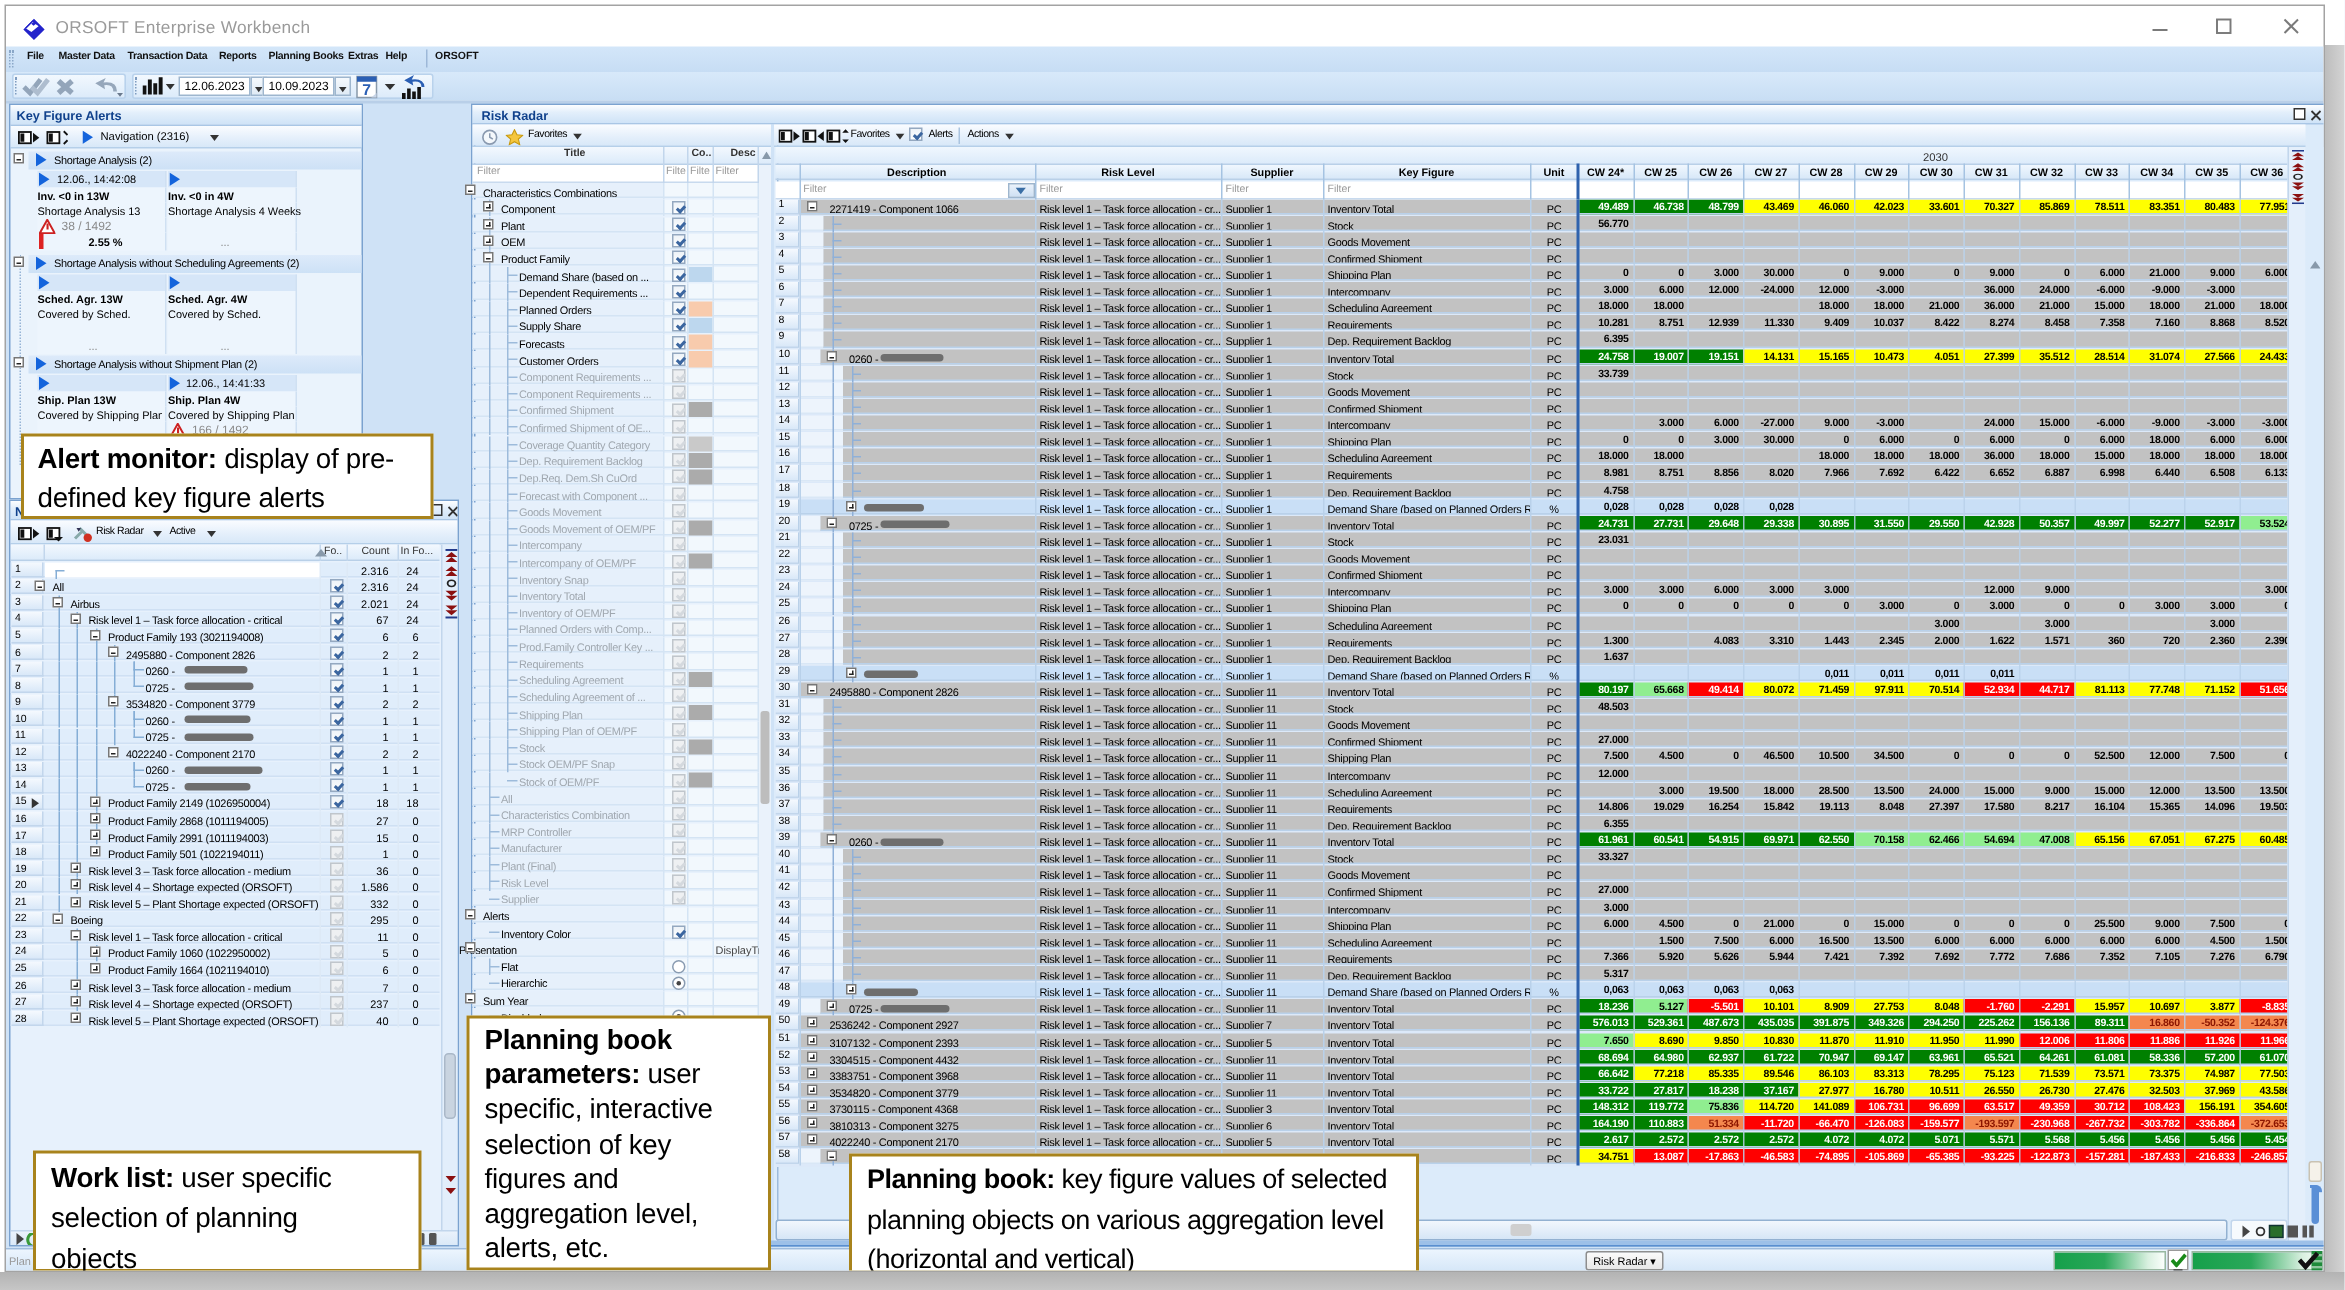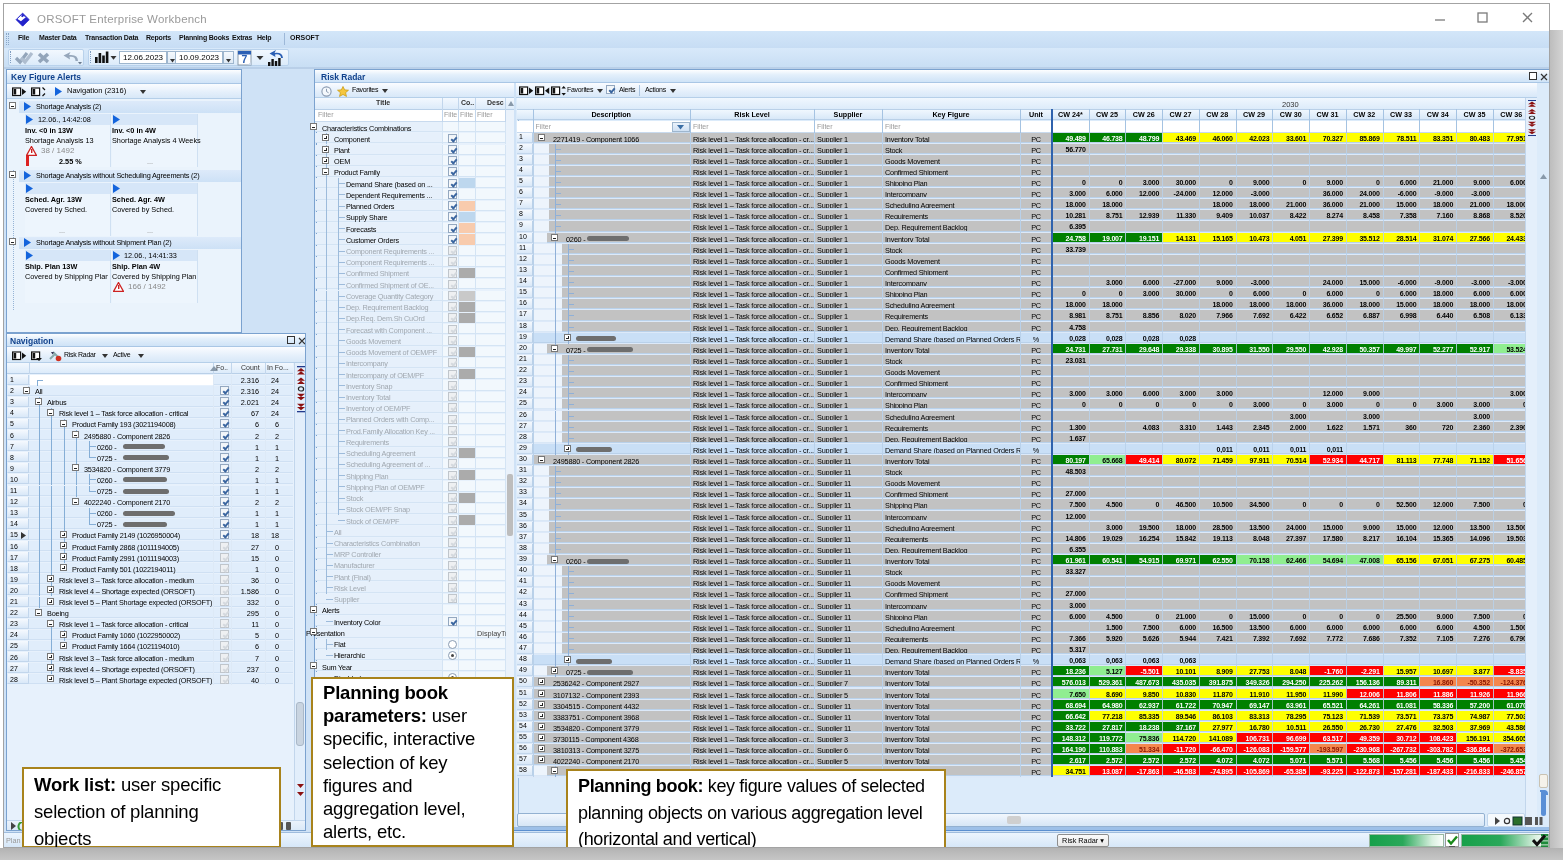--- a/index.html
+++ b/index.html
@@ -1072,21 +1072,21 @@
     <div class="cb off" style="left:444px;top:410.5px;"></div>
     <div class="abs" style="left:311px;top:421.2px;width:127px;height:10.23px;background:#e6f0fb;border-bottom:1px solid #d4e4f4;"></div>
     <div class="abs" style="left:438px;top:421.2px;width:72px;height:10.23px;background:#f2f8fd;border-bottom:1px solid #d4e4f4;"></div>
     <div class="abs" style="left:438px;top:421.2px;width:1px;height:11.23px;background:#d4e4f4;"></div>
     <div class="abs" style="left:454px;top:421.2px;width:1px;height:11.23px;background:#d4e4f4;"></div>
     <div class="abs" style="left:471px;top:421.2px;width:1px;height:11.23px;background:#d4e4f4;"></div>
     <div class="abs" style="left:501px;top:421.2px;width:1px;height:11.23px;background:#d4e4f4;"></div>
     <div class="abs" style="left:322px;top:421.2px;width:1px;height:11.23px;background:#9dbbdb;"></div>
     <div class="abs" style="left:334px;top:421.2px;width:1px;height:11.23px;background:#9dbbdb;"></div>
     <div class="abs" style="left:334px;top:426.2px;width:7px;height:1px;background:#9dbbdb;"></div>
-    <div class="abs" style="left:342px;top:422.71000000000004px;font-size:7.3px;color:#a0a8b0;letter-spacing:-0.2px;white-space:nowrap;">Prod.Family Allocation Key ...</div>
+    <div class="abs" style="left:342px;top:422.71000000000004px;font-size:7.3px;color:#a0a8b0;letter-spacing:-0.2px;white-space:nowrap;">Prod.Family Controller Key ...</div>
     <div class="cb off" style="left:444px;top:421.7px;"></div>
     <div class="abs" style="left:311px;top:432.4px;width:127px;height:10.23px;background:#e6f0fb;border-bottom:1px solid #d4e4f4;"></div>
     <div class="abs" style="left:438px;top:432.4px;width:72px;height:10.23px;background:#f2f8fd;border-bottom:1px solid #d4e4f4;"></div>
     <div class="abs" style="left:438px;top:432.4px;width:1px;height:11.23px;background:#d4e4f4;"></div>
     <div class="abs" style="left:454px;top:432.4px;width:1px;height:11.23px;background:#d4e4f4;"></div>
     <div class="abs" style="left:471px;top:432.4px;width:1px;height:11.23px;background:#d4e4f4;"></div>
     <div class="abs" style="left:501px;top:432.4px;width:1px;height:11.23px;background:#d4e4f4;"></div>
     <div class="abs" style="left:322px;top:432.4px;width:1px;height:11.23px;background:#9dbbdb;"></div>
     <div class="abs" style="left:334px;top:432.4px;width:1px;height:11.23px;background:#9dbbdb;"></div>
     <div class="abs" style="left:334px;top:437.4px;width:7px;height:1px;background:#9dbbdb;"></div>
@@ -2931,15 +2931,16 @@
     </svg>
     <div class="abs" style="left:1445px;top:842px;width:6px;height:2px;background:#555;"></div>
     <div class="abs" style="left:1457px;top:830px;width:88px;height:13px;background:linear-gradient(90deg,#16a04a 0%,#2aa85a 45%,#d9f0e0 85%,#fbfefc 100%);border:1px solid #98b8a0;"></div>
     <svg class="abs" style="left:1528px;top:829px;" width="17" height="15" viewBox="0 0 17 15">
       <rect x="9" y="1" width="7" height="13" fill="#1f8a3a"></rect>
       <rect x="9" y="3" width="7" height="1.6" fill="#fff" opacity="0.5"></rect>
       <rect x="9" y="7" width="7" height="1.6" fill="#fff" opacity="0.5"></rect>
       <rect x="9" y="11" width="7" height="1.6" fill="#fff" opacity="0.5"></rect>
       <path d="M1 7 l4 4.5 l8 -9" stroke="#111" stroke-width="3" fill="none"></path>
     </svg>
+    <div class="annot" style="left:10px;top:285px;width:275px;height:57px;padding:2px 0 0 9px;line-height:26px;font-size:18.5px;letter-spacing:-0.2px;"><b>Alert monitor:</b> display of pre-defined key figure alerts</div>
     <div class="annot" style="left:18px;top:763px;width:259px;height:81px;padding:2px 40px 0 10px;line-height:27px;font-size:18.5px;letter-spacing:-0.2px;"><b>Work list:</b> user specific selection of planning objects</div>
     <div class="annot" style="left:307px;top:673px;width:203px;height:170px;padding:2px 26px 0 10px;line-height:23.2px;font-size:18.5px;letter-spacing:-0.2px;"><b>Planning book parameters:</b> user specific, interactive selection of key figures and aggregation level, alerts, etc.</div>
     <div class="annot" style="left:562px;top:765px;width:380px;height:80px;padding:2px 0 0 10px;line-height:26.5px;font-size:18px;letter-spacing:-0.35px;"><b>Planning book:</b> key figure values of selected planning objects on various aggregation level (horizontal and vertical)</div>
   </div>
 </body></html>

